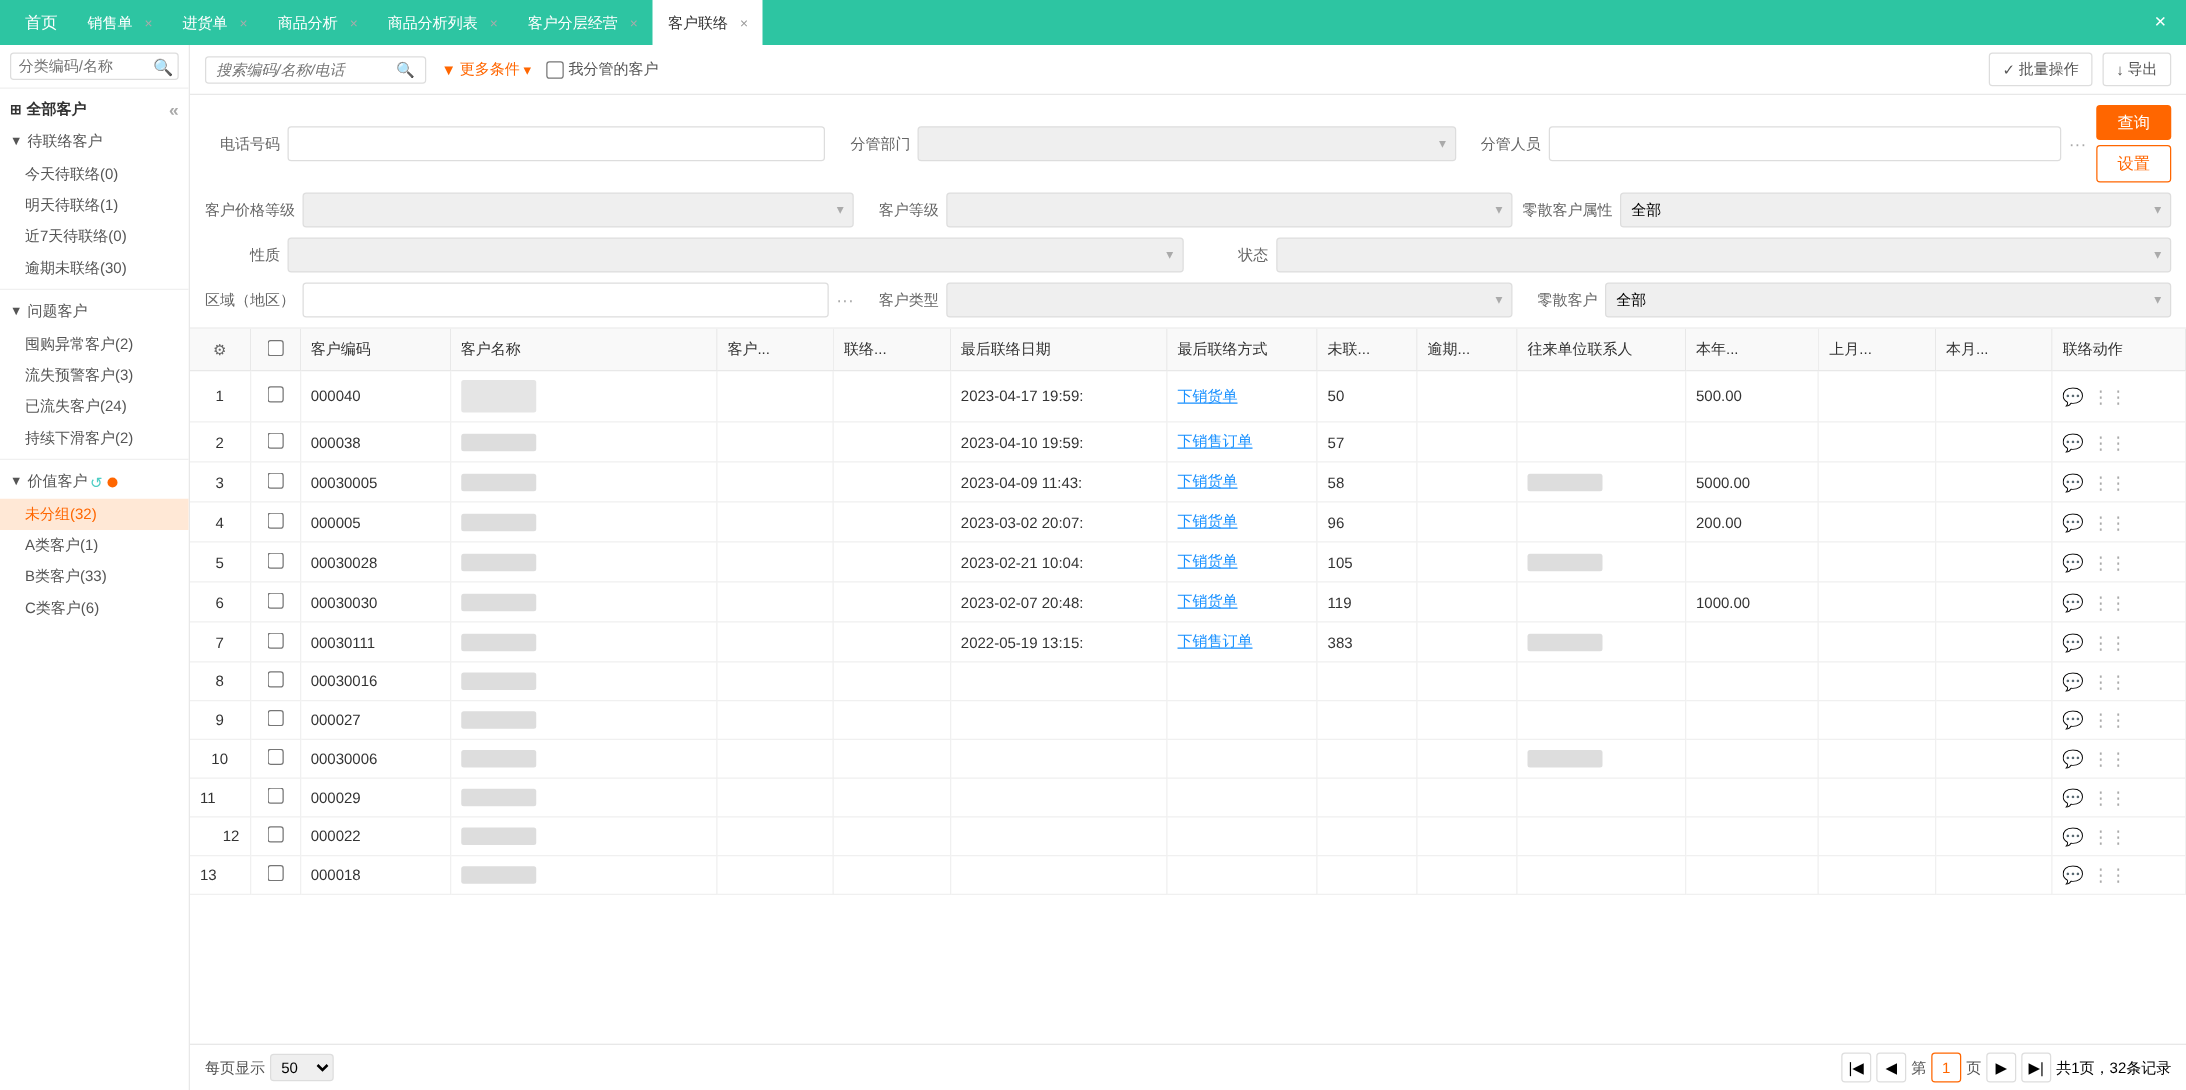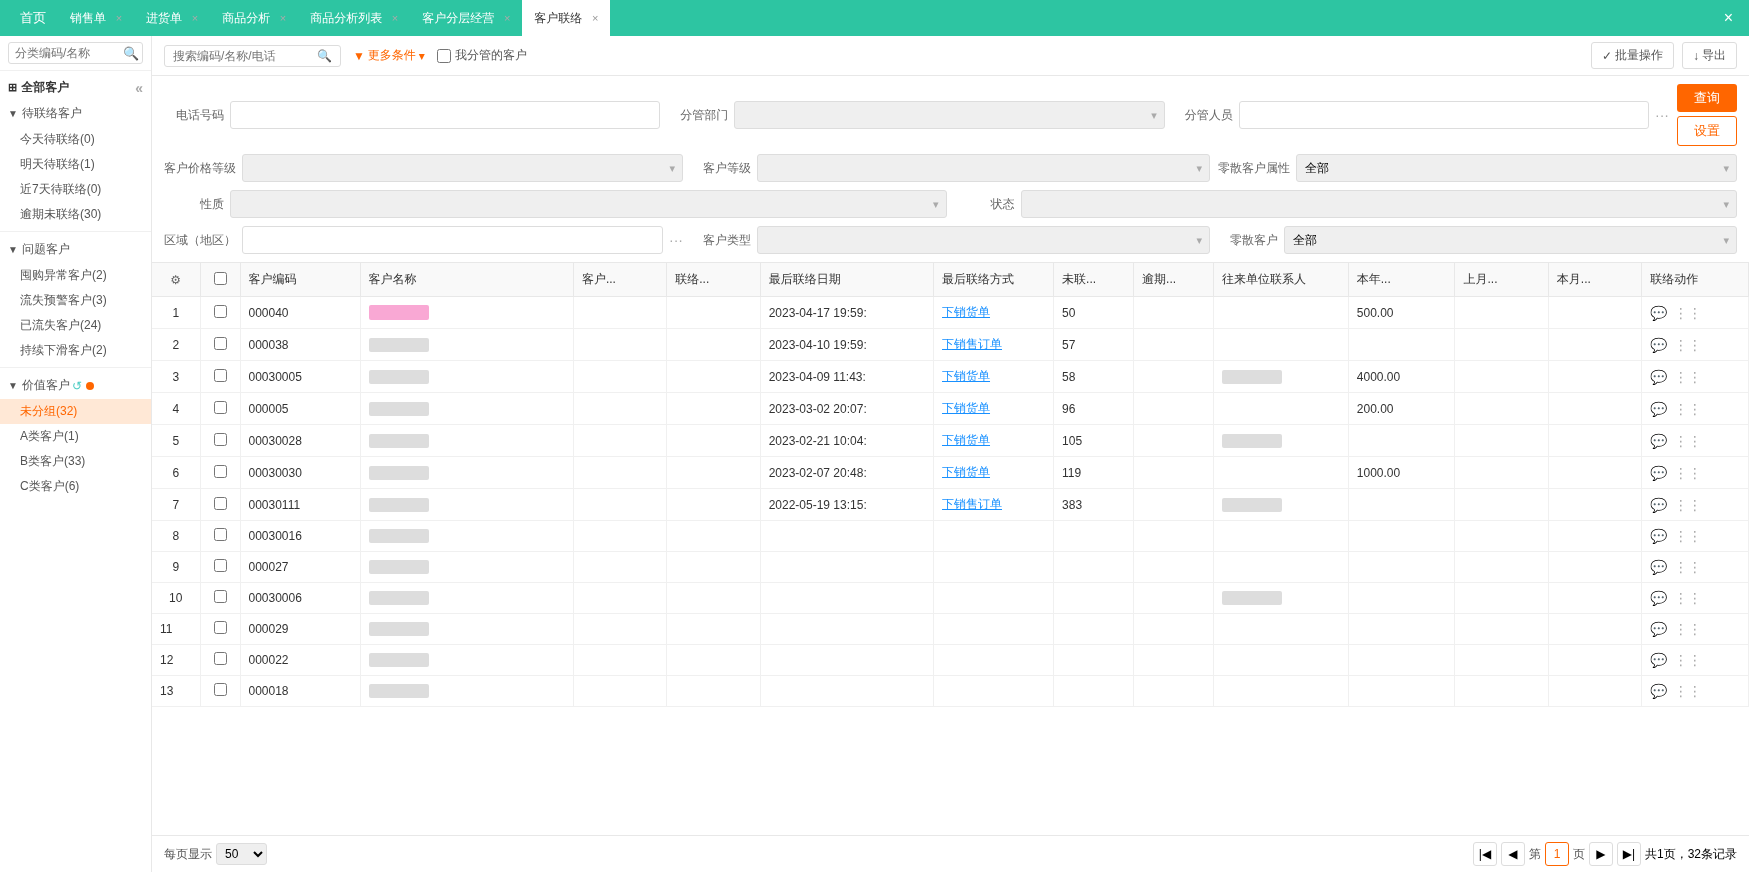--- a/index.html
+++ b/index.html
@@ -143,20 +143,21 @@
       border-radius: 3px;
       padding: 3px 8px;
       background: #fff;
       gap: 4px;
     }
     .filter-search-box input {
       border: none;
       outline: none;
       font-size: 12px;
       width: 140px;
+      font-style: italic;
     }
     .filter-more {
       color: #f60;
       cursor: pointer;
       display: flex;
       align-items: center;
       gap: 3px;
     }
     .filter-my-customers {
       display: flex;
@@ -616,21 +617,21 @@
               <th class="col-this-month"><span>本月...</span></th>
               <th class="col-action"><span>联络动作</span></th>
             </tr>
           </thead>
           <tbody id="table-body">
           <tr>
     <td class="col-num" style="text-align:center;">1</td>
     <td class="col-check" style="text-align:center;"><input type="checkbox" style=""></td>
     <td class="col-code">000040</td>
     <td class="col-name">
-      <span style="display:inline-block;background:#f9a8d4;color:transparent;border-radius:2px;min-width:60px;height:15px;vertical-align:middle;font-family:Liberation Serif, serif;">亲仿</span>
+      <span style="display:inline-block;background:#e5e5e5;color:transparent;border-radius:2px;min-width:60px;height:26px;vertical-align:middle;font-family:Liberation Serif, serif;">亲仿</span>
     </td>
     <td class="col-cust"></td>
     <td class="col-contact"></td>
     <td class="col-last-date">2023-04-17 19:59:</td>
     <td class="col-last-way"><span class="link-text">下销货单</span></td>
     <td class="col-no-contact">50</td>
     <td class="col-overdue"></td>
     <td class="col-partner"></td>
     <td class="col-this-year">500.00</td>
     <td class="col-last-month"></td>
@@ -673,21 +674,21 @@
     <td class="col-name">
       <span style="display:inline-block;background:#ddd;color:transparent;border-radius:2px;min-width:60px;height:14px;vertical-align:middle;">&nbsp;&nbsp;&nbsp;&nbsp;&nbsp;&nbsp;&nbsp;&nbsp;</span>
     </td>
     <td class="col-cust"></td>
     <td class="col-contact"></td>
     <td class="col-last-date">2023-04-09 11:43:</td>
     <td class="col-last-way"><span class="link-text">下销货单</span></td>
     <td class="col-no-contact">58</td>
     <td class="col-overdue"></td>
     <td class="col-partner"><span style="display:inline-block;background:#ddd;color:transparent;border-radius:2px;min-width:60px;height:14px;vertical-align:middle;">&nbsp;&nbsp;&nbsp;&nbsp;&nbsp;&nbsp;&nbsp;&nbsp;</span></td>
-    <td class="col-this-year">4000.00</td>
+    <td class="col-this-year">5000.00</td>
     <td class="col-last-month"></td>
     <td class="col-this-month"></td>
     <td class="col-action">
       <div class="action-icons">
         <span class="action-icon" title="联络">💬</span>
         <span class="action-icon" title="更多">⋮⋮</span>
       </div>
     </td>
   </tr>
               <tr>
@@ -876,21 +877,21 @@
     <td class="col-last-month"></td>
     <td class="col-this-month"></td>
     <td class="col-action">
       <div class="action-icons">
         <span class="action-icon" title="联络">💬</span>
         <span class="action-icon" title="更多">⋮⋮</span>
       </div>
     </td>
   </tr>
               <tr>
-    <td class="col-num" style="text-align:left;">12</td>
+    <td class="col-num" style="text-align:right;">12</td>
     <td class="col-check" style="text-align:center;"><input type="checkbox" style=""></td>
     <td class="col-code">000022</td>
     <td class="col-name">
       <span style="display:inline-block;background:#ddd;color:transparent;border-radius:2px;min-width:60px;height:14px;vertical-align:middle;">沃</span>
     </td>
     <td class="col-cust"></td>
     <td class="col-contact"></td>
     <td class="col-last-date"></td>
     <td class="col-last-way"></td>
     <td class="col-no-contact"></td>

